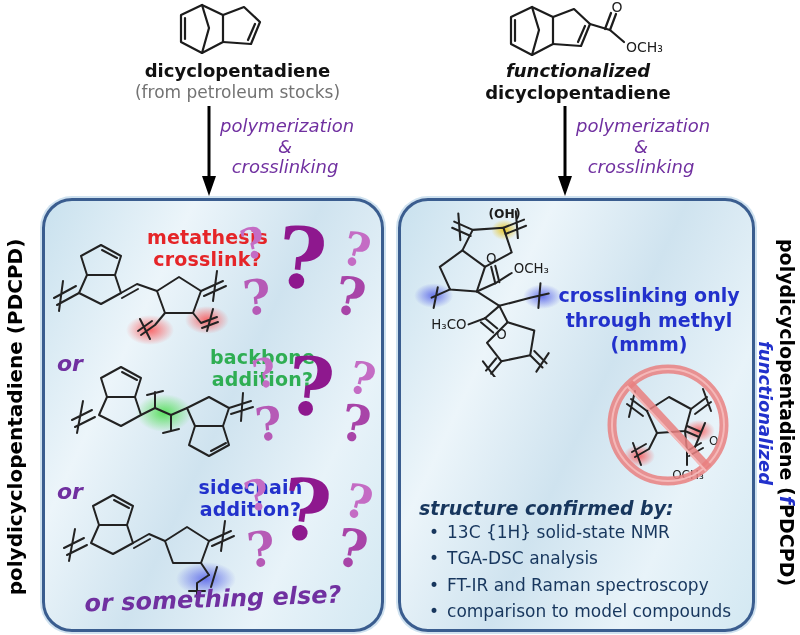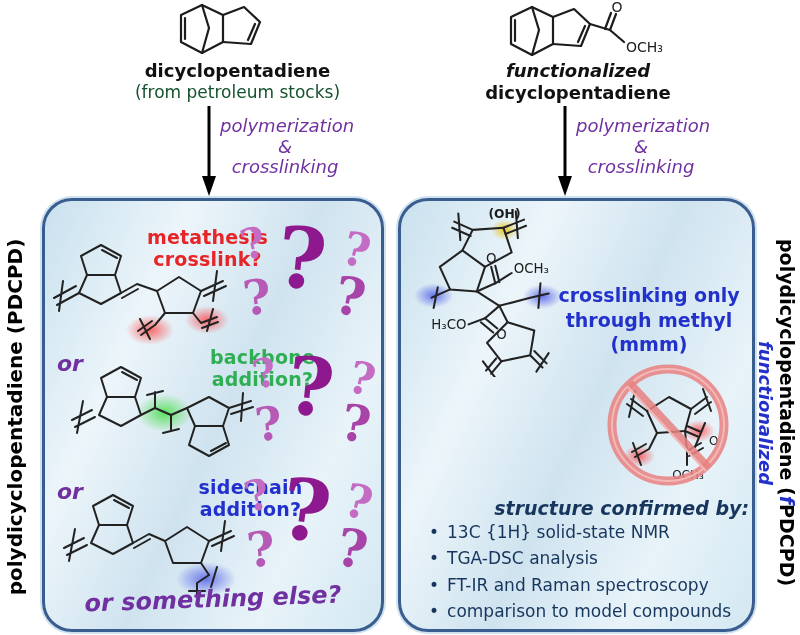--- a/index.html
+++ b/index.html
@@ -6,37 +6,37 @@
   body{width:800px;height:635px;position:relative;background:#ffffff;
        font-family:"DejaVu Sans", sans-serif;overflow:hidden;color:#111;}
   .abs{position:absolute;}
   .center{text-align:center;}
   .panel{position:absolute;top:198px;height:428px;border:3px solid #3a5d8f;border-radius:30px;
          background:linear-gradient(115deg,#c9e1ee 0%,#ecf5fa 28%,#cfe3ef 52%,#e8f3f9 76%,#d3e8f2 100%);
          box-shadow:0 0 0 2px #cfe2f0;overflow:hidden;}
   .mol path,.mol line{stroke:#1c1c1c;stroke-width:2.2;fill:none;stroke-linecap:round;stroke-linejoin:round;}
   .struct path{stroke:#222;stroke-width:2;fill:none;stroke-linecap:round;stroke-linejoin:round;}
   .mname{font-weight:bold;font-size:18px;}
-  .msub{font-size:17px;color:#14532d;}
+  .msub{font-size:17px;color:#737373;}
   .proc{font-style:italic;font-size:18px;color:#7030a0;line-height:1.15;}
   .cap{font-weight:bold;line-height:1.14;text-align:center;letter-spacing:.2px;}
   .cap-red{color:#e52528;font-size:19px;margin-top:22px;}
   .cap-green{color:#2fae53;font-size:19px;}
   .cap-blue{color:#2231cc;font-size:19px;}
   .or{font-style:italic;font-weight:bold;font-size:22px;color:#7030a0;}
   .footer-q{font-style:italic;font-weight:bold;font-size:24px;color:#7030a0;transform:rotate(-2deg);}
   .qm{position:absolute;}
   .qm span{position:absolute;font-family:"DejaVu Serif",serif;font-weight:bold;line-height:1;}
   .vlabel-left{font-weight:bold;font-size:20px;color:#000;text-align:center;}
   .vlabel-right{writing-mode:vertical-lr;}
   .vlabel-right .l1{font-weight:bold;font-style:italic;font-size:18px;color:#2231cc;text-align:center;}
   .vlabel-right .l2{font-weight:bold;font-size:19px;color:#000;text-align:center;}
   .claim{font-weight:bold;font-size:19px;color:#2231cc;line-height:1.3;text-align:center;margin-top:48px;}
   .nocross{font-weight:bold;font-size:20px;color:#e52528;line-height:1.3;text-align:center;}
-  .confirm-title{font-weight:bold;font-style:italic;font-size:19px;color:#17365d;text-align:right;}
+  .confirm-title{font-weight:bold;font-style:italic;font-size:19px;color:#17365d;}
   .confirm-item{font-size:17px;color:#17365d;line-height:1.55;}
   .confirm-item .bullet{margin:0 8px 0 10px;}
   svg text{font-family:"DejaVu Sans",sans-serif;fill:#1c1c1c;stroke:none;}
 </style>
 </head>
 <body>
 
 <svg width="0" height="0" style="position:absolute">
   <defs>
     <radialGradient id="gRed">

